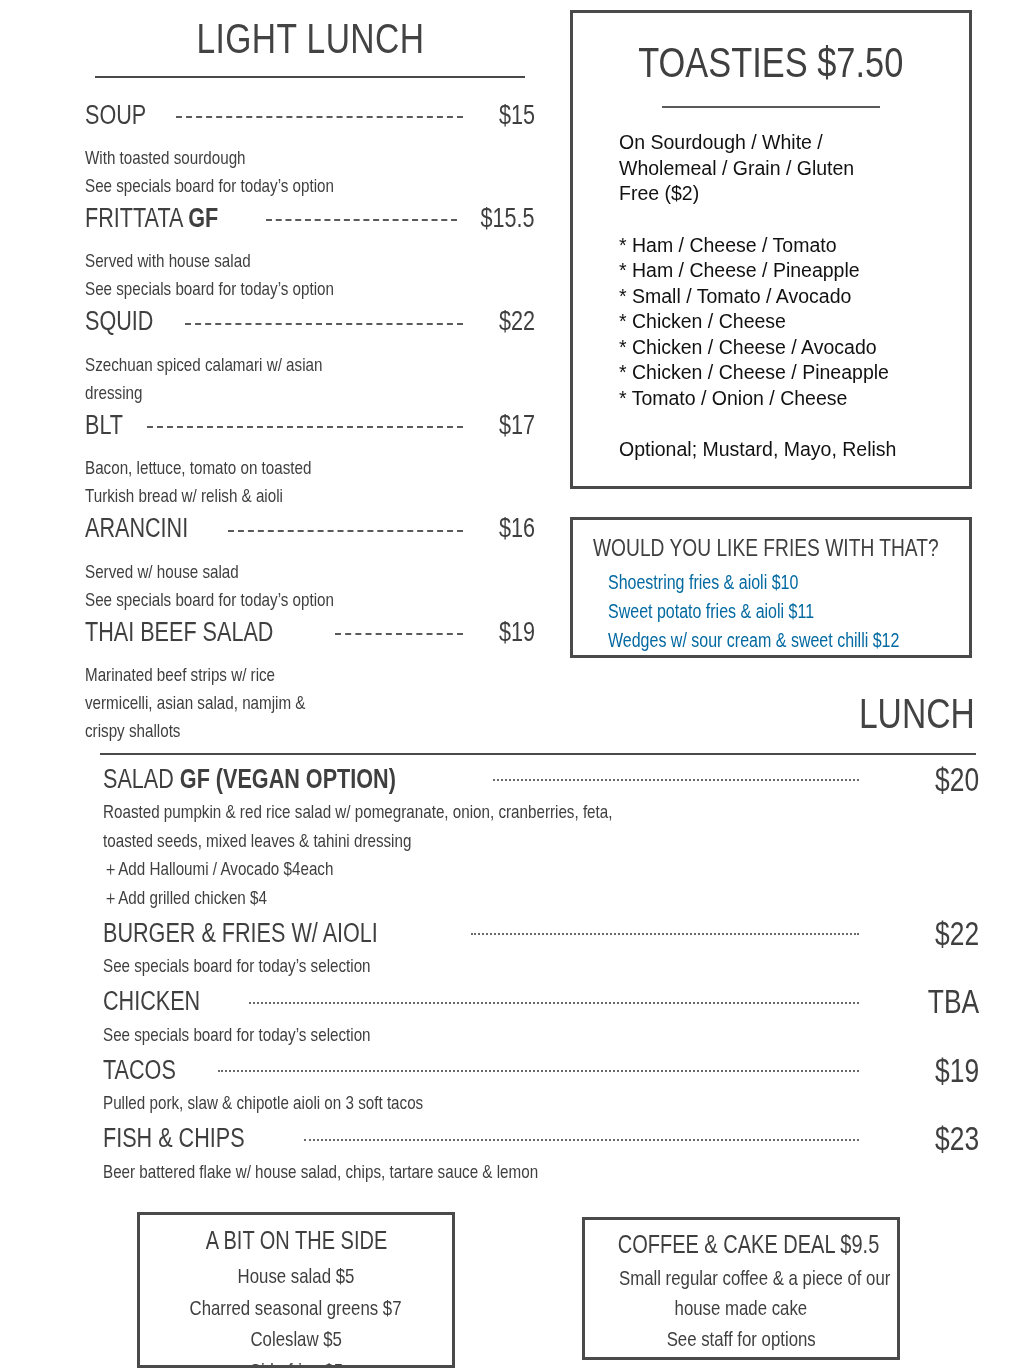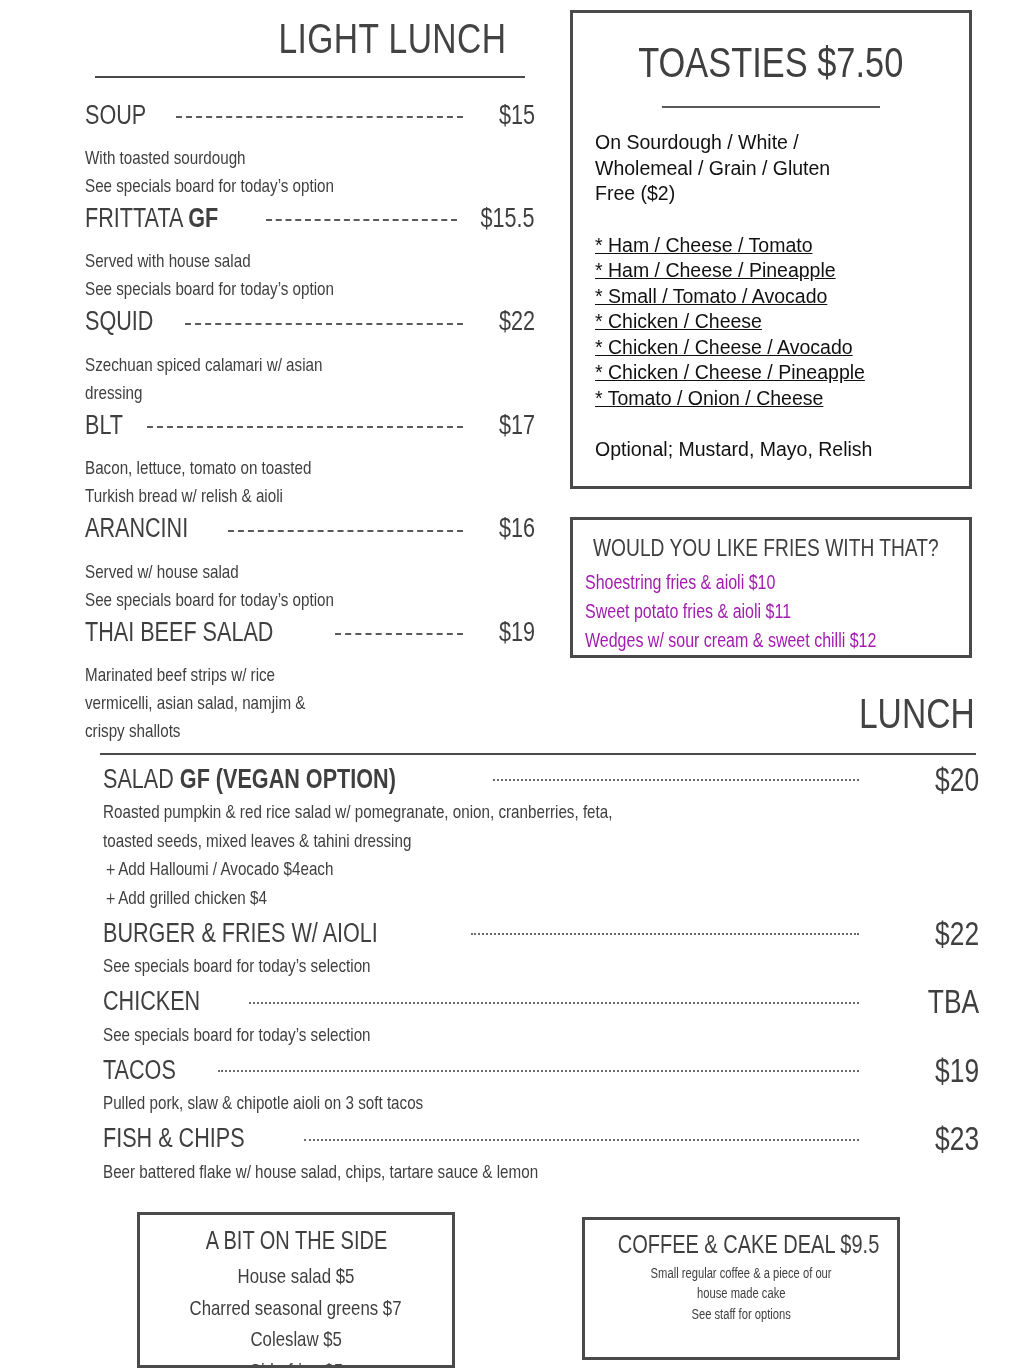--- a/index.html
+++ b/index.html
@@ -33,21 +33,21 @@
   }
 
   
   #light-lunch {
     position: absolute;
     left: 85px;
     top: 18px;
     width: 450px;
   }
   .section-title {
-    text-align: right;
+    text-align: center;
     font-size: 42px;
     font-weight: 400;
     letter-spacing: 0.5px;
     color: #434343;
     line-height: 1.0;
     height: 44px;
   }
   .title-rule {
     border-top: 2.5px solid #4a4a4a;
     margin: 14px 10px 0 10px;
@@ -123,29 +123,28 @@
   }
   #toasties-rule {
     border-top: 2px solid #5a5a5a;
     width: 218px;
     margin: 22px auto 0 auto;
   }
   .toast-body {
     font-size: 19.5px;
     line-height: 1.31;
     color: #111;
-    margin: 0 0 0 22px;
+    margin: 0 0 0 46px;
     padding-right: 1px;
   }
   #toast-bread {
     margin-top: 22px;
   }
   #toast-options {
     margin-top: 26px;
-    text-decoration: underline;
   }
   #toast-optional {
     margin-top: 26px;
   }
   .toast-body div { white-space: nowrap; }
 
   
   #fries-box {
     position: absolute;
     left: 570px;
@@ -158,22 +157,22 @@
   }
   #fries-title {
     font-size: 24px;
     color: #3f3f3f;
     margin: 16px 0 0 20px;
     line-height: 1;
   }
   .fries-line {
     font-size: 20px;
     line-height: 1.46;
-    color: #a21caf;
-    margin-left: 12px;
+    color: #0369a1;
+    margin-left: 35px;
     white-space: nowrap;
   }
   #fries-lines { margin-top: 8px; }
 
   
   #lunch-title {
     position: absolute;
     left: 0;
     top: 693px;
     width: 975px;
@@ -272,21 +271,21 @@
     background: #fff;
     overflow: hidden;
   }
   #coffee-title {
     font-size: 25px;
     color: #3f3f3f;
     margin-top: 12px;
     line-height: 1;
   }
   .coffee-line {
-    font-size: 14px;
+    font-size: 21px;
     line-height: 1.45;
     color: #3f3f3f;
     white-space: nowrap;
     text-decoration: underline;
   }
   #coffee-lines { margin-top: 6px; }
 </style>
 </head>
 <body>
 

